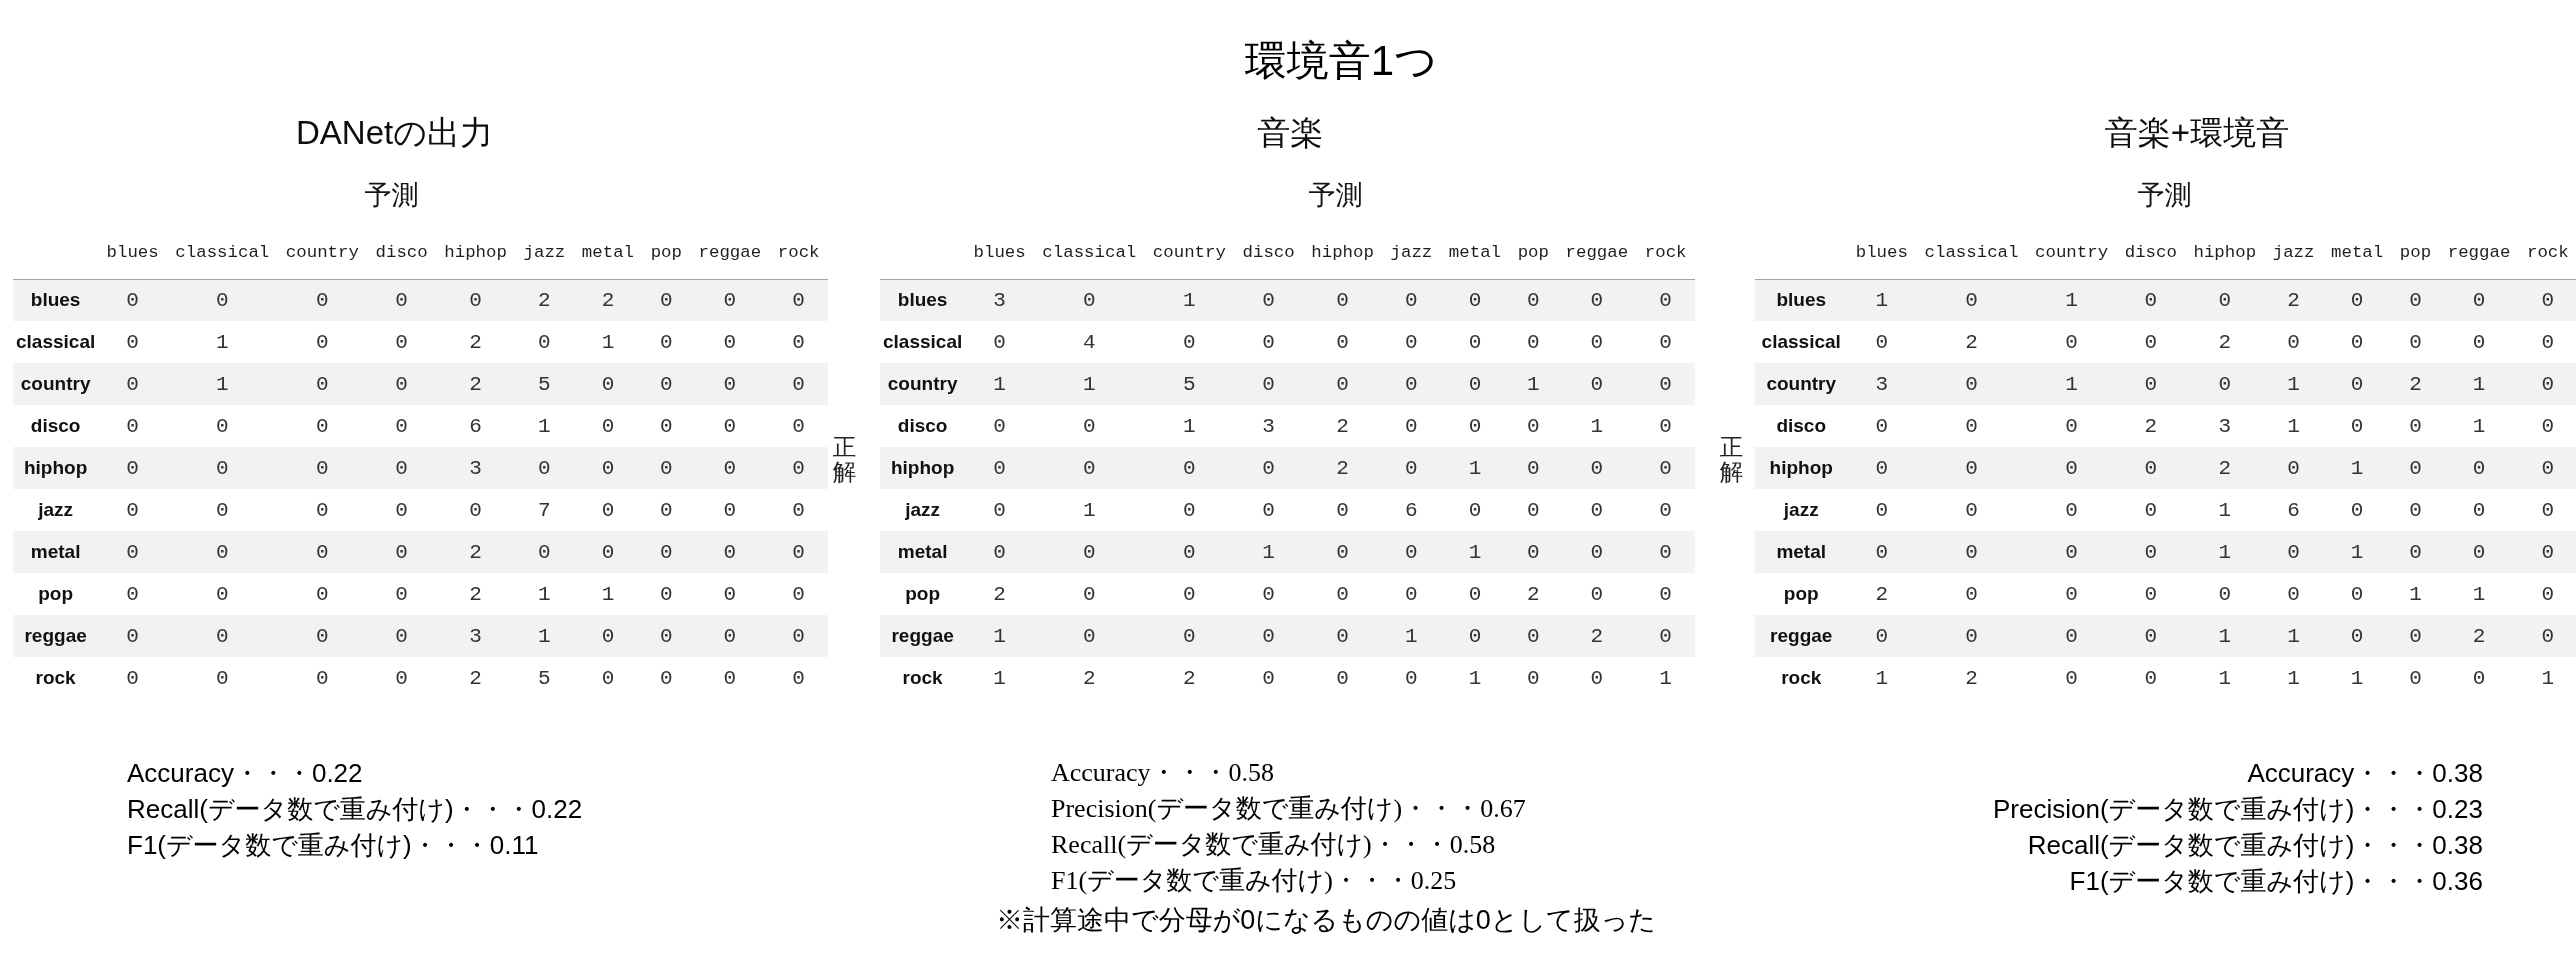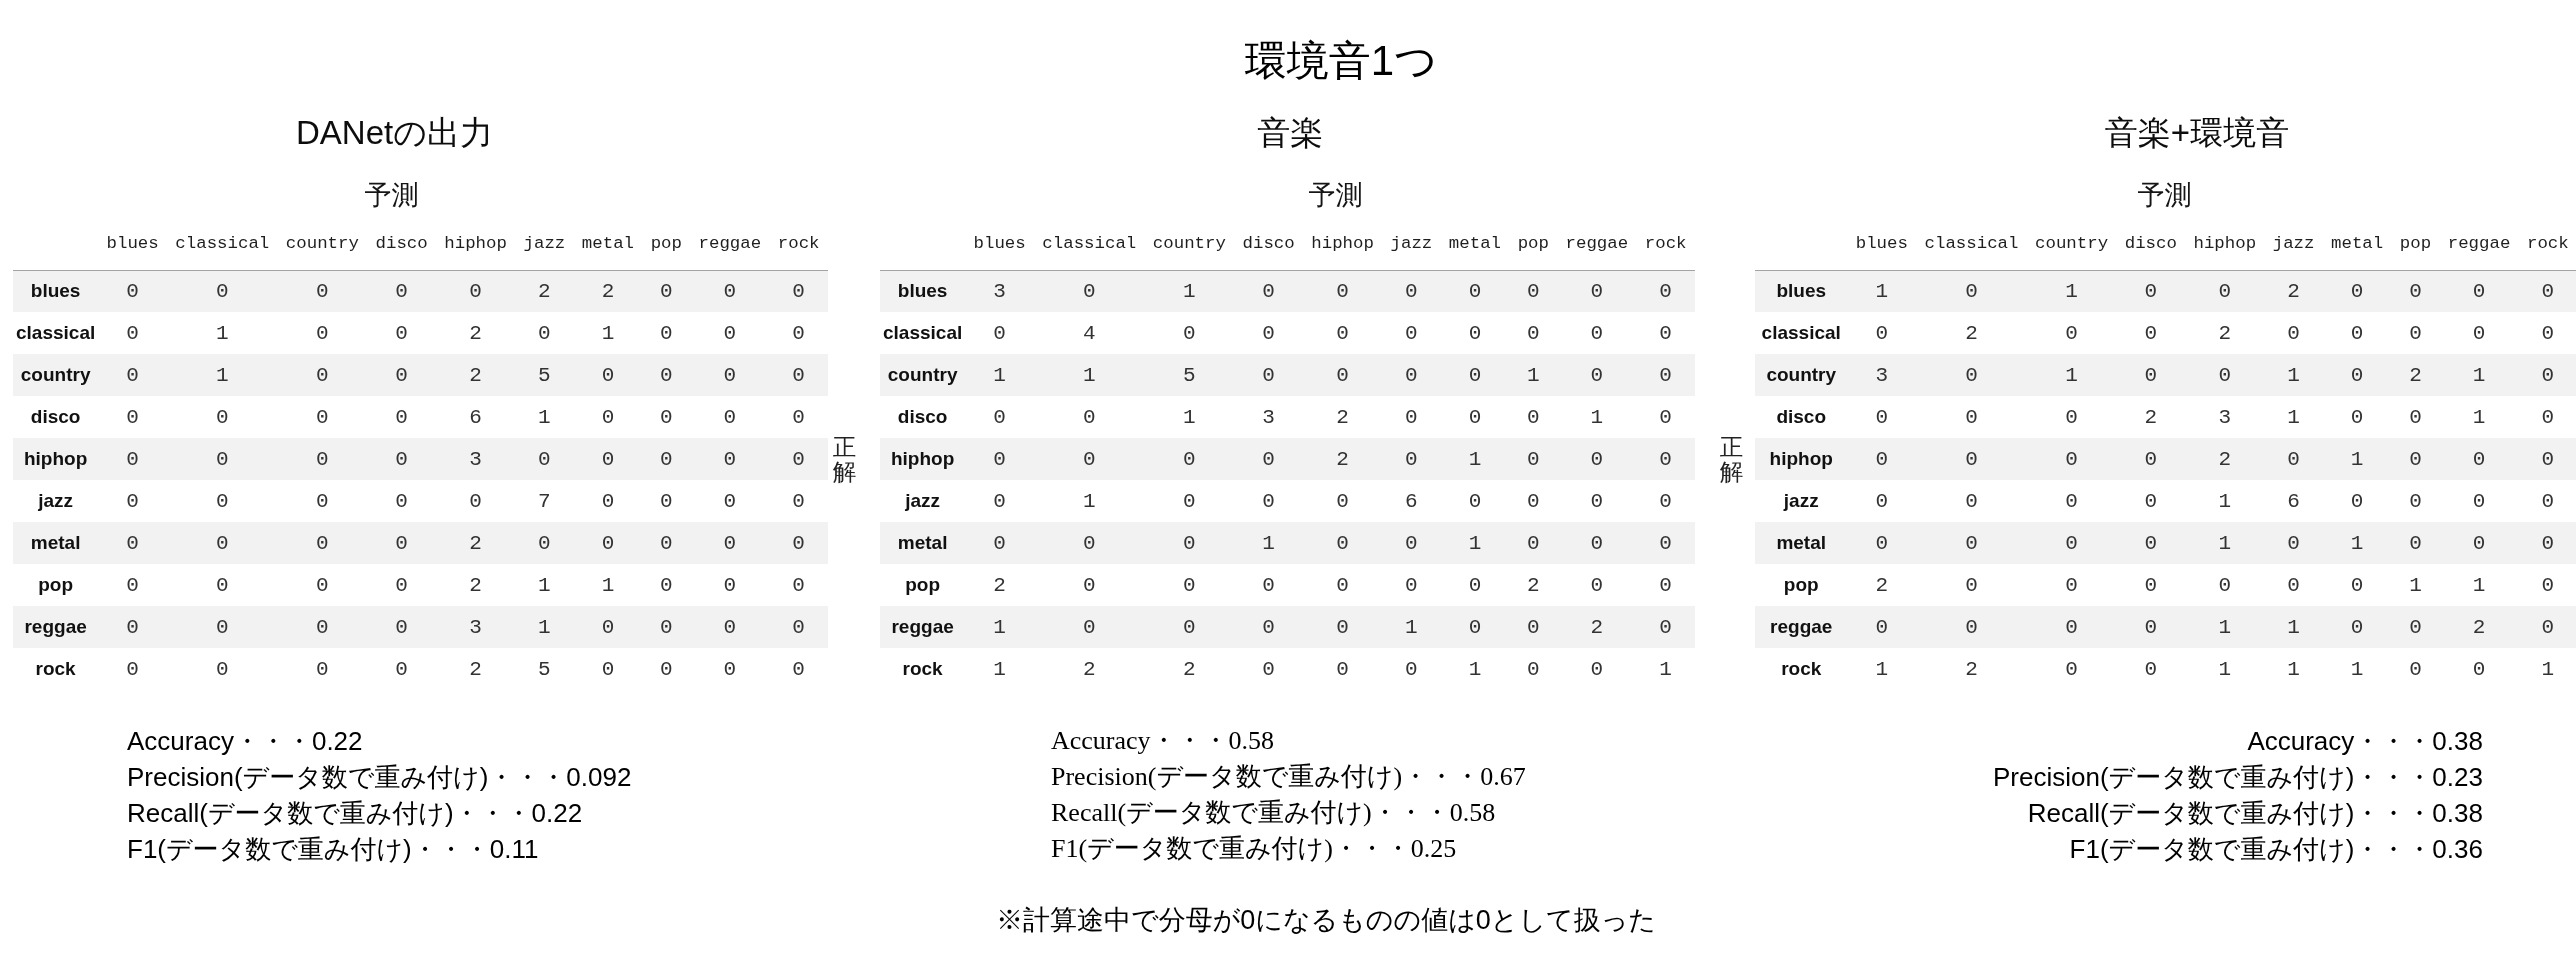--- a/index.html
+++ b/index.html
@@ -25,40 +25,40 @@
   .panel:nth-child(1) .panel-title{transform:translateX(-23.5px);}
   .panel:nth-child(2) .panel-title{transform:translateX(3.8px);}
   .panel:nth-child(3) .panel-title{transform:translateX(31px);}
   .pred-label{
     text-align:center;font-size:27px;line-height:32px;color:#151515;margin-top:18px;
   }
   .panel:nth-child(1) .pred-label{transform:translateX(-26.5px);}
   .panel:nth-child(2) .pred-label{transform:translateX(49px);}
   .panel:nth-child(3) .pred-label{transform:translateX(-1.5px);}
   table.cm{
-    border-collapse:collapse;width:100%;margin-top:23px;table-layout:auto;
+    border-collapse:collapse;width:100%;margin-top:32px;table-layout:auto;
   }
   table.cm thead tr{border-bottom:1.5px solid #a3a3a3;}
   table.cm thead th{
     font-family:"Liberation Mono", monospace;font-weight:400;font-size:17.4px;
     color:#1f1f1f;text-align:center;padding:0 8.3px 16.7px 8.3px;white-space:nowrap;
   }
   table.cm thead th:first-child{width:102px;padding:0;}
   table.cm tbody tr{height:42px;}
   table.cm tbody tr:nth-child(odd){background:#f2f2f2;}
   table.cm tbody th{
     font-size:19px;font-weight:700;color:#111;text-align:center;padding:0 3px;
     font-family:"Liberation Sans", sans-serif;white-space:nowrap;
   }
   table.cm tbody td{
     font-family:"Liberation Mono", monospace;font-size:21px;font-weight:400;
     color:#333;text-align:center;padding:0 8.3px;white-space:nowrap;
   }
   .metrics{
-    margin-top:33px;font-size:26px;line-height:36px;color:#000;width:fit-content;
+    margin-top:56px;font-size:26px;line-height:36px;color:#000;width:fit-content;
   }
   .panel:nth-child(1) .metrics{margin-left:114px;}
   .panel:nth-child(2) .metrics{margin-left:171px;font-family:Liberation Serif, serif;}
   .panel:nth-child(3) .metrics{margin-left:238px;text-align:right;}
   .truth-label{
     position:absolute;top:435px;width:27px;text-align:center;
     font-size:23.5px;line-height:25px;color:#222;white-space:pre-line;
   }
   .truth-label.t1{left:831px;}
   .truth-label.t2{left:1718px;}
@@ -221,21 +221,20 @@
             <td>5</td>
             <td>0</td>
             <td>0</td>
             <td>0</td>
             <td>0</td>
           </tr>
         </tbody>
       </table>
     <div class="metrics">
         <div>Accuracy・・・0.22</div>
-        <div>Precision(データ数で重み付け)・・・0.092</div>
         <div>Recall(データ数で重み付け)・・・0.22</div>
         <div>F1(データ数で重み付け)・・・0.11</div>
       </div>
   </section>
 
   <section class="panel">
     <h2 class="panel-title">音楽</h2>
     <div class="pred-label">予測</div>
     <table class="cm">
         <thead>

